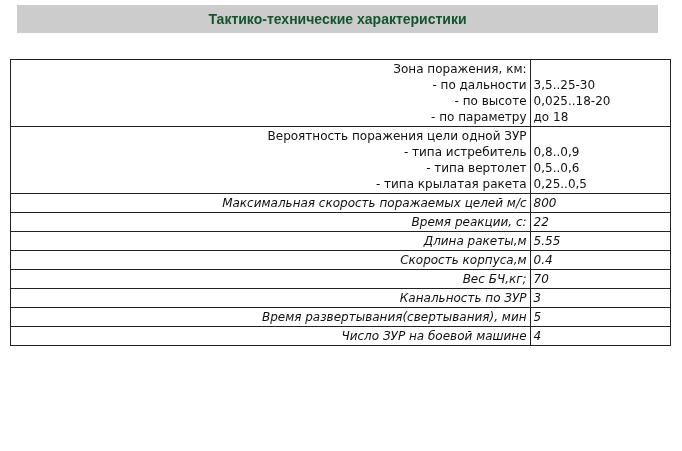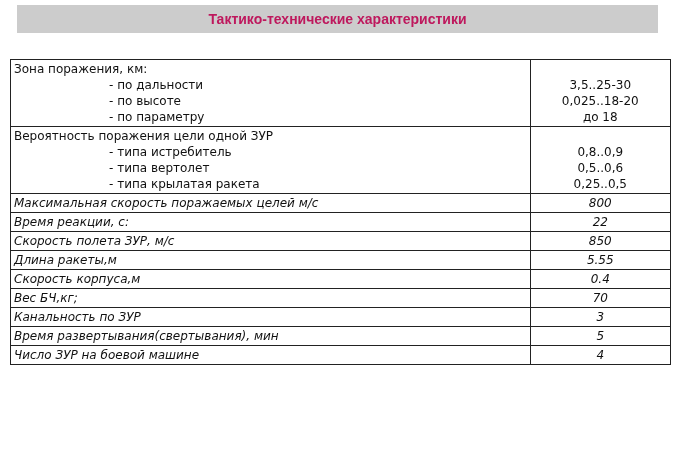--- a/index.html
+++ b/index.html
@@ -1,25 +1,25 @@
 <!DOCTYPE html>
 <html><head>
 <meta charset="utf-8">
 <style>
   html, body { margin: 0; padding: 0; background: #ffffff; }
   body { width: 682px; height: 451px; position: relative; overflow: hidden;
          font-family: "DejaVu Sans", sans-serif; color: #111; }
   .title-bar { position: absolute; left: 17px; top: 5px; width: 641px; height: 28px;
                background: #cccccc; display: flex; align-items: center; justify-content: center; }
-  .title-bar span { font-family: "Liberation Sans", sans-serif; font-weight: bold; font-size: 14px; color: #be185d; }
+  .title-bar span { font-family: "Liberation Sans", sans-serif; font-weight: bold; font-size: 14px; color: #14532d; }
   table.specs { position: absolute; left: 10px; top: 59px; width: 661px;
                 border-collapse: collapse; font-size: 12px; line-height: 16px; }
   table.specs td { border: 1px solid #222; padding: 1px 3px 1px 3px; vertical-align: top; }
-  table.specs td.label { width: 515px; }
-  table.specs td.value { width: 134px; text-align: center; }
+  table.specs td.label { width: 515px; text-align: right; }
+  table.specs td.value { width: 134px; }
   tr.single td { height: 16px; font-style: italic; }
   .sub { padding-left: 95px; }
   .blank { height: 16px; }
 </style>
 </head>
 <body>
 
 <div class="title-bar">
   <span>Тактико-технические характеристики</span>
 </div>
@@ -56,24 +56,20 @@
   </tr>
   <tr class="single">
     <td class="label">Максимальная скорость поражаемых целей м/с</td>
     <td class="value">800</td>
   </tr>
   <tr class="single">
     <td class="label">Время реакции, с:</td>
     <td class="value">22</td>
   </tr>
   <tr class="single">
-    <td class="label">Скорость полета ЗУР, м/с</td>
-    <td class="value">850</td>
-  </tr>
-  <tr class="single">
     <td class="label">Длина ракеты,м</td>
     <td class="value">5.55</td>
   </tr>
   <tr class="single">
     <td class="label">Скорость корпуса,м</td>
     <td class="value">0.4</td>
   </tr>
   <tr class="single">
     <td class="label">Вес БЧ,кг;</td>
     <td class="value">70</td>

